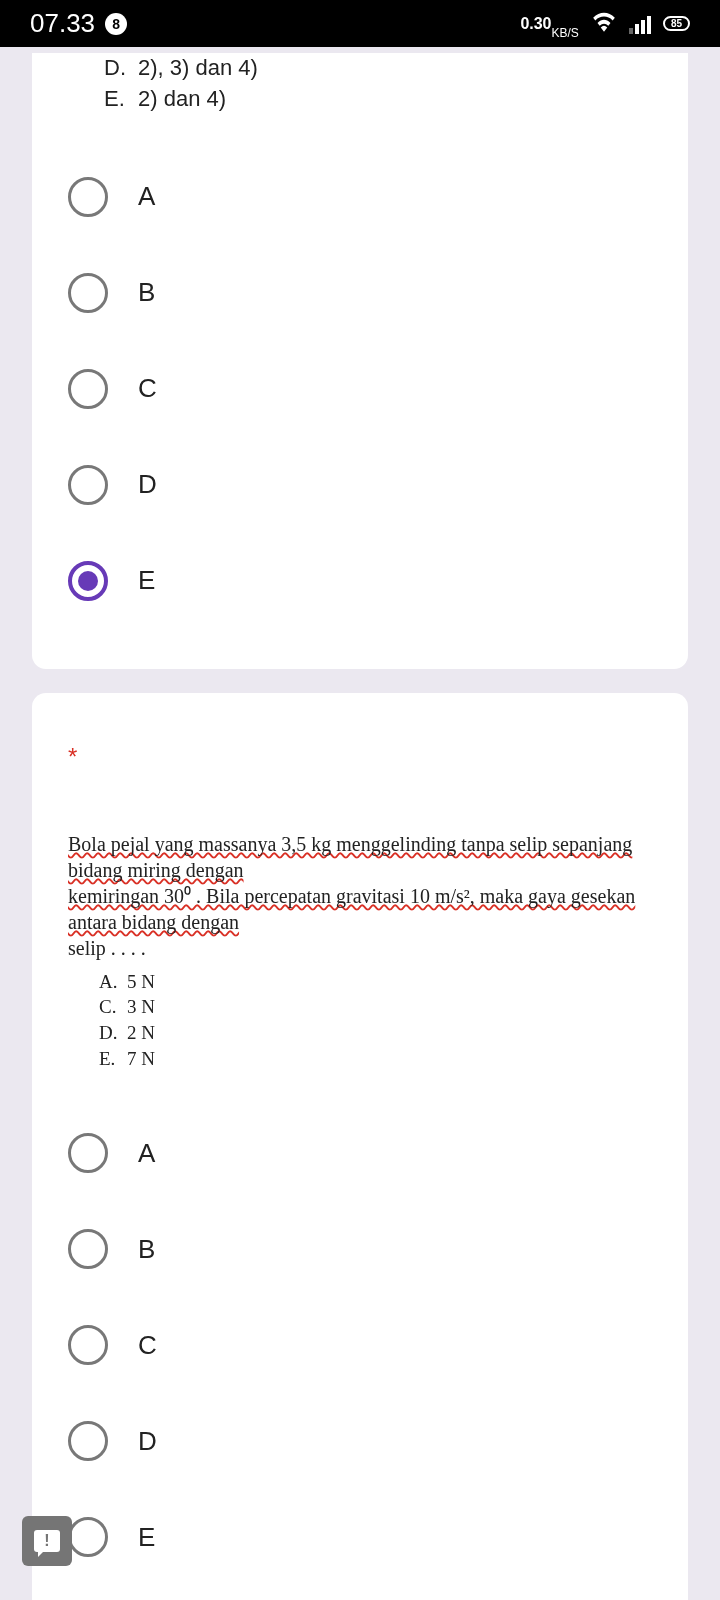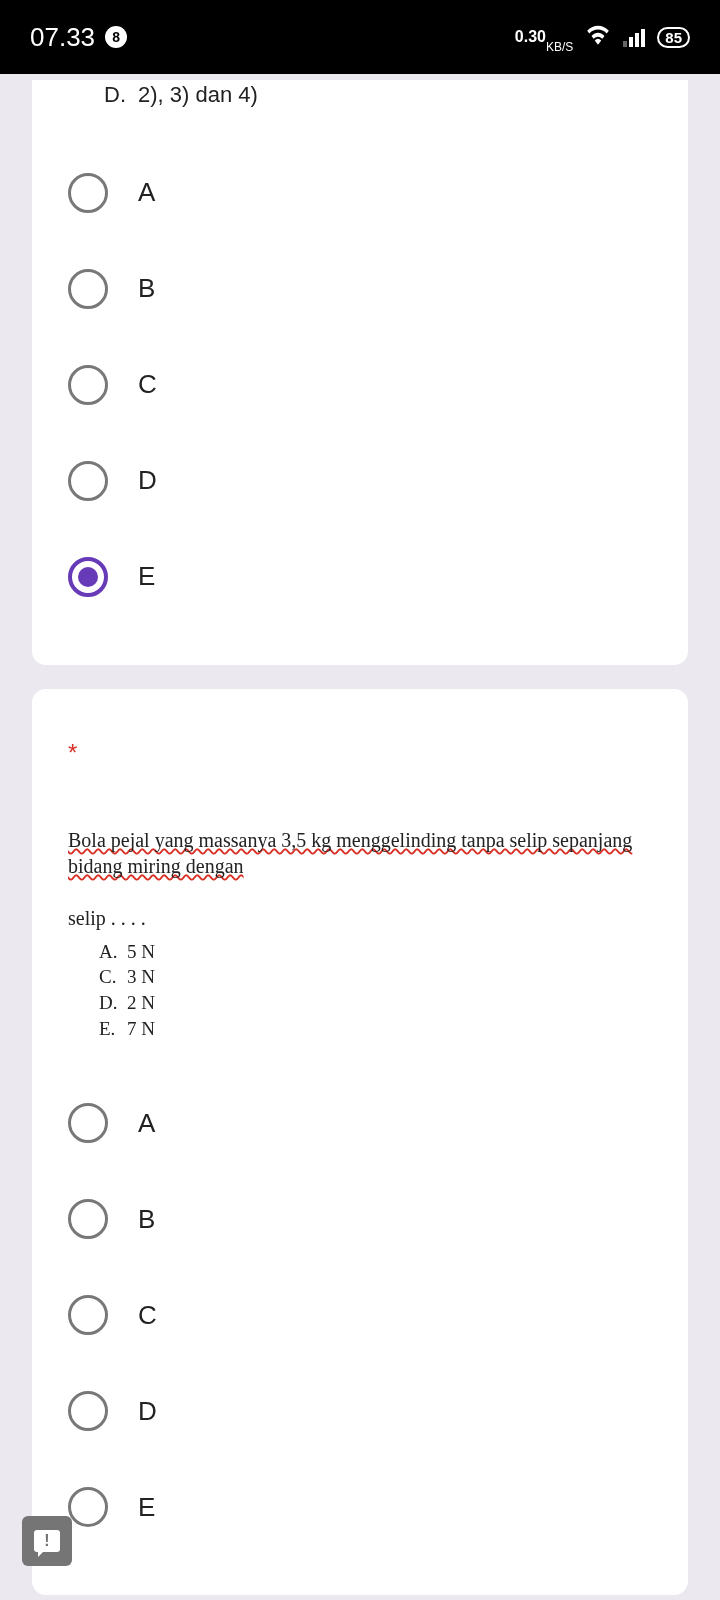--- a/index.html
+++ b/index.html
@@ -5,21 +5,21 @@
   * { margin: 0; padding: 0; box-sizing: border-box; }
   body {
     width: 720px;
     height: 1600px;
     background: #ebe8f0;
     font-family: Arial, sans-serif;
     overflow: hidden;
     position: relative;
   }
   .status-bar {
-    height: 74px;
+    height: 47px;
     background: #000;
     color: #fff;
     display: flex;
     align-items: center;
     justify-content: space-between;
     padding: 12px 30px;
   }
   .status-left {
     display: flex;
     align-items: center;
@@ -51,21 +51,21 @@
     flex-direction: row;
     align-items: center;
     line-height: 1;
   }
   .speed-val { font-size: 16px; font-weight: bold; }
   .speed-unit { font-size: 12px; margin-top: 19px; }
   .battery-pill {
     border: 2px solid #fff;
     border-radius: 12px;
     padding: 0 6px;
-    font-size: 15px;
+    font-size: 10px;
     font-weight: bold;
     text-align: center;
   }
   .signal-bars {
     display: flex;
     align-items: flex-end;
     gap: 2px;
     height: 20px;
   }
   .signal-bars span {
@@ -209,20 +209,21 @@
       <span style="height:10px"></span>
       <span style="height:14px"></span>
       <span style="height:18px"></span>
     </div>
     <span class="battery-pill">85</span>
   </div>
 </div>
 
 <div class="card card-first">
   <div class="q-text-line"><span class="opt-letter">D.</span><span>2), 3) dan 4)</span></div>
+  <div class="q-text-line"><span class="opt-letter">E.</span><span>2) dan 4)</span></div>
 
   <div class="radio-group">
     <div class="radio-row">
       <span class="radio-circle"></span>
       <span class="radio-label">A</span>
     </div>
     <div class="radio-row">
       <span class="radio-circle"></span>
       <span class="radio-label">B</span>
     </div>
@@ -241,21 +242,21 @@
       <span class="radio-label">E</span>
     </div>
   </div>
 </div>
 
 <div class="card">
   <span class="required-star">*</span>
 
   <div class="question-text">
     <span class="wavy">Bola pejal yang massanya 3,5 kg menggelinding tanpa selip sepanjang bidang miring dengan</span><br>
-    <br>
+    <span class="wavy">kemiringan 30⁰ . Bila percepatan gravitasi 10 m/s², maka gaya gesekan antara bidang dengan</span><br>
     <span>selip . . . .</span>
   </div>
   <div class="q-options">
     <div><span class="let">A.</span><span>5 N</span></div>
     <div><span class="let">C.</span><span>3 N</span></div>
     <div><span class="let">D.</span><span>2 N</span></div>
     <div><span class="let">E.</span><span>7 N</span></div>
   </div>
 
   <div class="radio-group">

